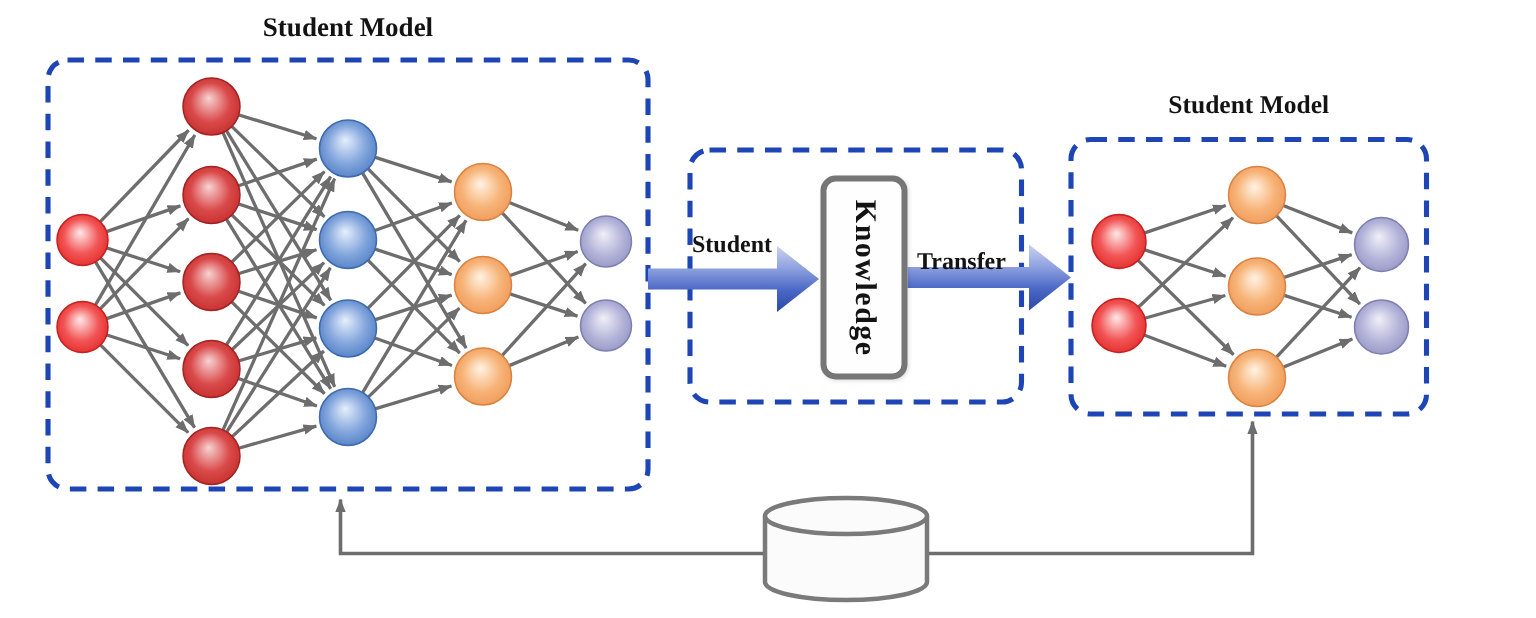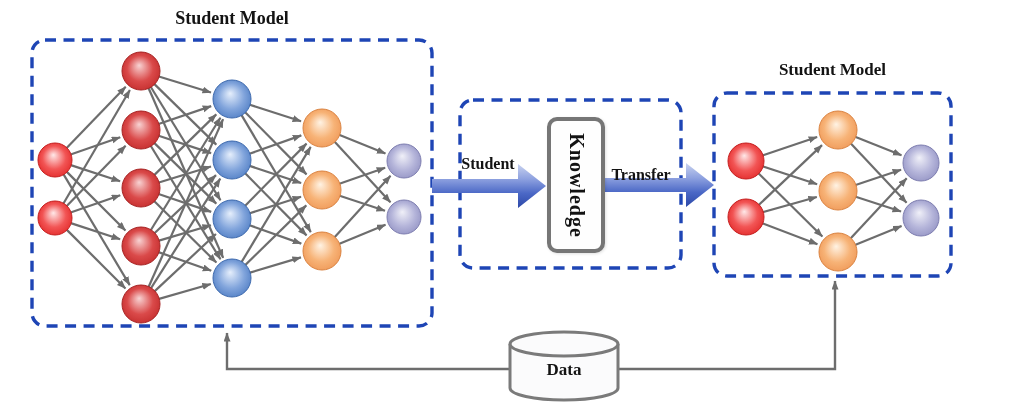--- a/index.html
+++ b/index.html
@@ -199,15 +199,14 @@
   <div class="fig-title title-student">Student Model</div>
 
   <div class="arrow-label label-distill">Student</div>
 
   <div class="arrow-label label-transfer">Transfer</div>
 
   <div class="knowledge-box">
     <span>Knowledge</span>
   </div>
 
-  <div class="label-data">Data</div>
 
 </div>
 
 </body></html>

